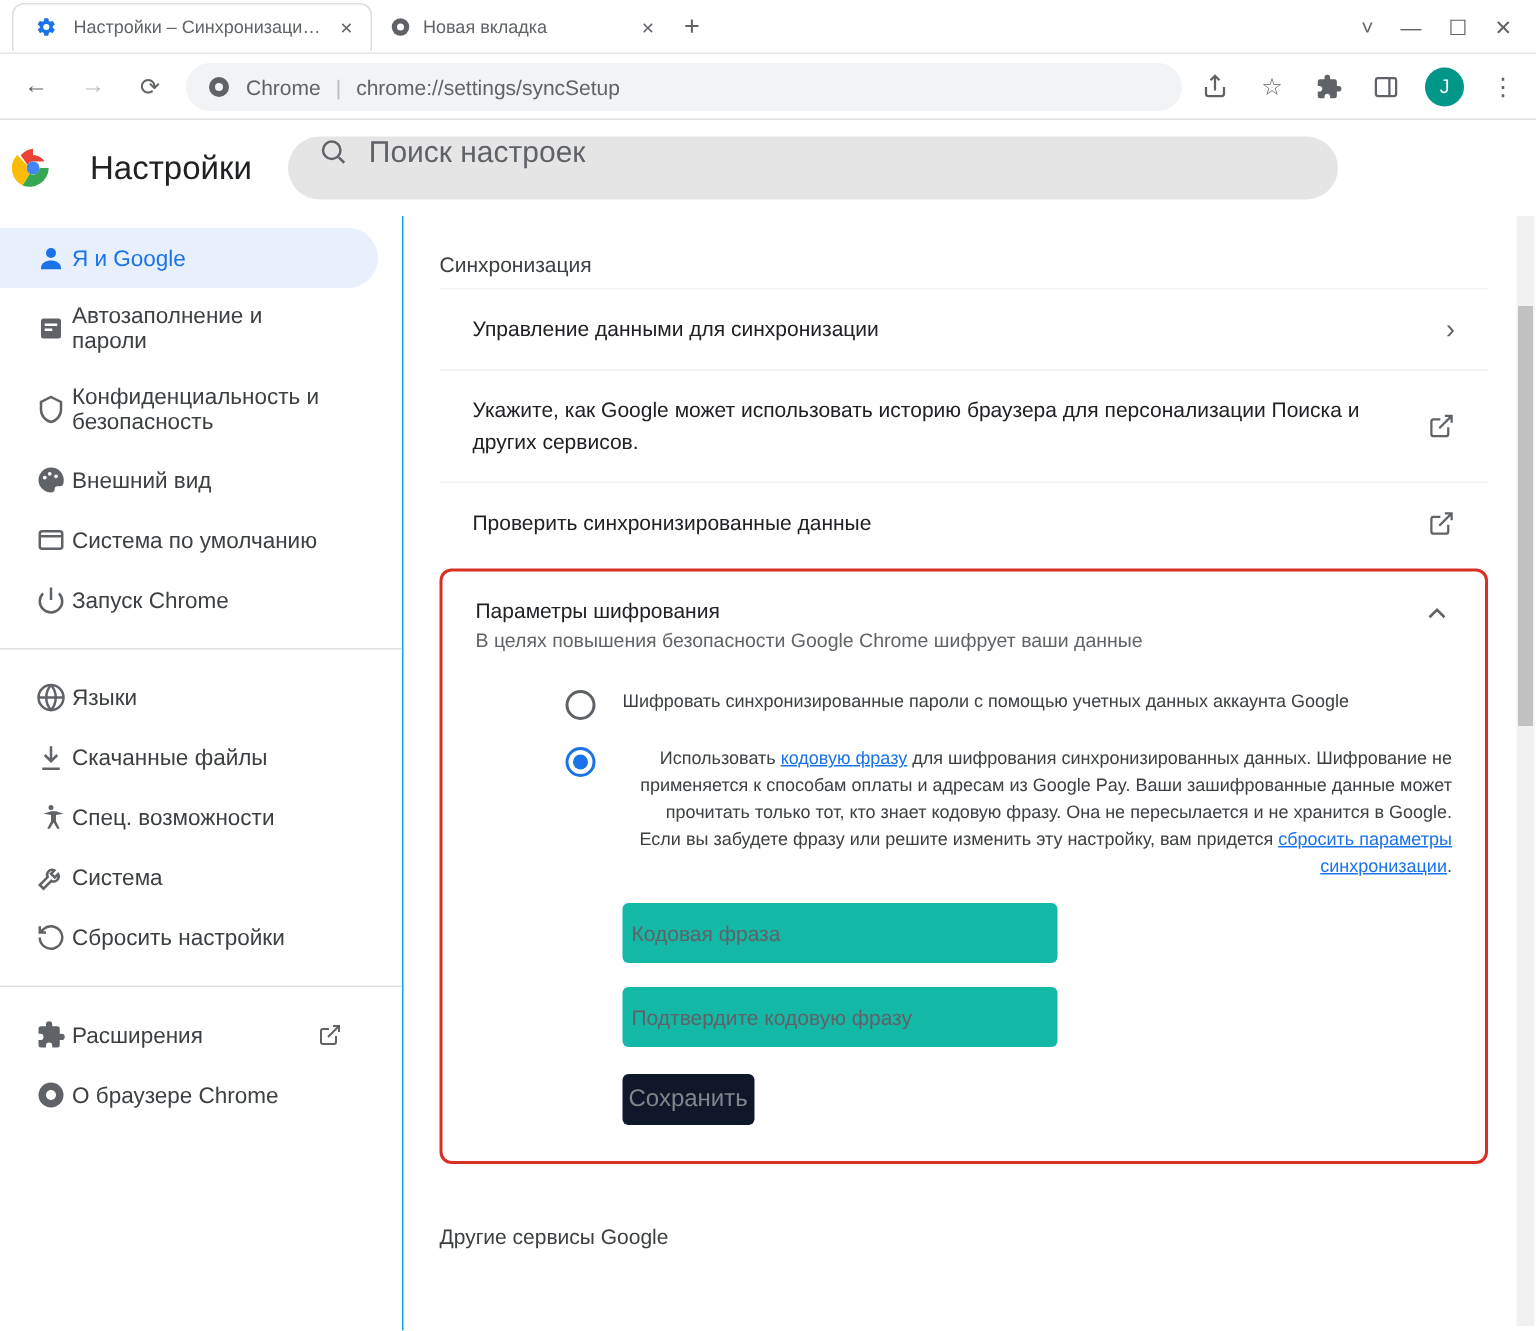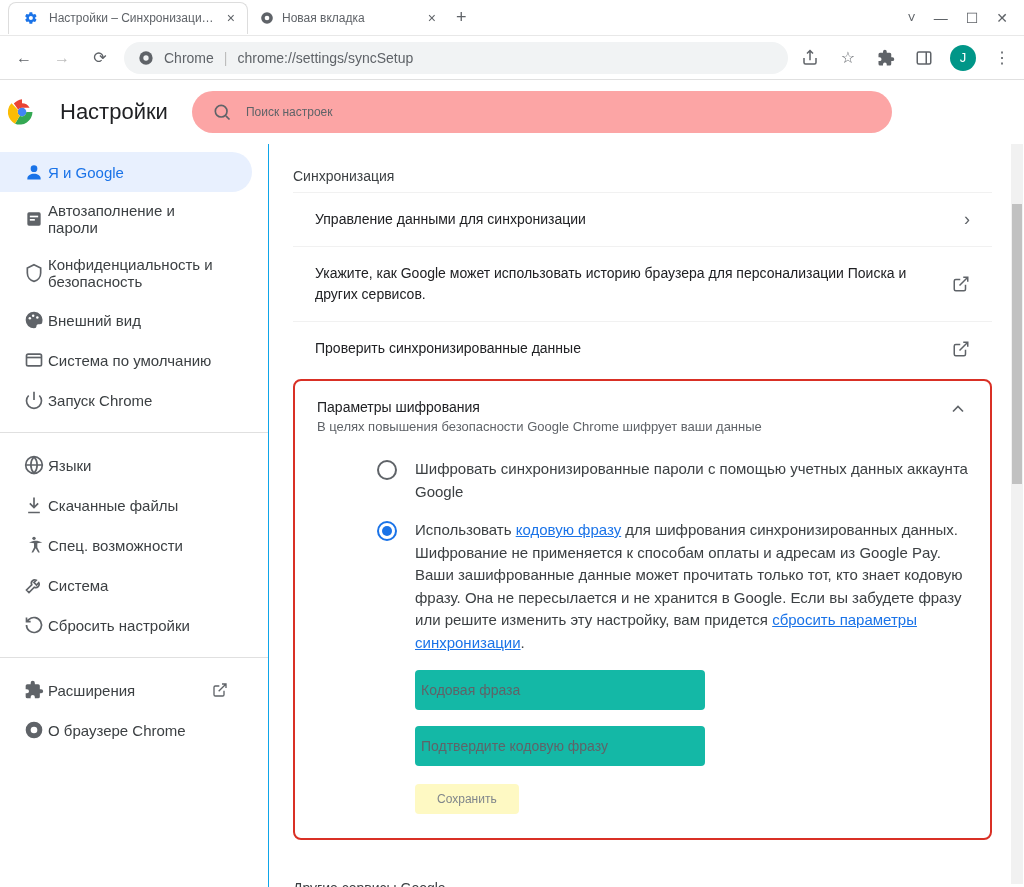--- a/index.html
+++ b/index.html
@@ -24,21 +24,21 @@
 .omnibox-chrome { display: flex; align-items: center; gap: 8px; }
 .omnibox-sep { color: #bdbdbd; }
 .toolbar-right { display: flex; align-items: center; gap: 14px; }
 .toolbar-icon { width: 24px; height: 24px; display: flex; align-items: center; justify-content: center; color: #5f6368; cursor: pointer; }
 .avatar { width: 26px; height: 26px; border-radius: 50%; background: #009688; color: #fff; display: flex; align-items: center; justify-content: center; font-size: 13px; }
 
 
 .settings-header { height: 64px; display: flex; align-items: center; padding: 0 8px; gap: 24px; }
 .chrome-logo { width: 28px; height: 28px; }
 .settings-title { font-size: 22px; color: #202124; font-weight: 500; }
-.search-box { flex: 1; max-width: 700px; height: 42px; background: #fca5a5; border-radius: 22px; display: flex; align-items: center; padding: 0 20px; gap: 14px; color: #5f6368; font-size: 12px; }
+.search-box { flex: 1; max-width: 700px; height: 42px; background: #e5e5e5; border-radius: 22px; display: flex; padding: 0 20px; gap: 14px; color: #5f6368; font-size: 20px; }
 
 
 .content { display: flex; height: calc(887px - 36px - 44px - 64px); }
 .sidebar { width: 268px; padding: 8px 0; overflow-y: auto; }
 .sidebar-item { display: flex; align-items: center; gap: 4px; padding: 10px 24px; font-size: 15px; color: #3c4043; cursor: pointer; border-radius: 0 22px 22px 0; margin-right: 16px; }
 .sidebar-item.active { background: #e8f0fe; color: #1a73e8; }
 .sidebar-item.active .sb-icon { color: #1a73e8; }
 .sb-icon { width: 20px; height: 20px; display: flex; align-items: center; justify-content: center; color: #5f6368; font-size: 18px; }
 .sidebar-divider { height: 1px; background: #e0e0e0; margin: 12px 0; }
 .sidebar-item .ext-icon { margin-left: auto; color: #5f6368; }
@@ -55,26 +55,26 @@
 .enc-header { display: flex; justify-content: space-between; align-items: flex-start; }
 .enc-title { font-size: 14px; color: #202124; font-weight: 500; }
 .enc-sub { font-size: 13px; color: #5f6368; margin-top: 4px; }
 .chevron-up { color: #5f6368; cursor: pointer; }
 
 .radio-group { margin-top: 24px; padding-left: 60px; }
 .radio-item { display: flex; gap: 18px; margin-bottom: 16px; }
 .radio-circle { width: 20px; height: 20px; border: 2px solid #5f6368; border-radius: 50%; flex-shrink: 0; margin-top: 2px; position: relative; }
 .radio-circle.checked { border-color: #1a73e8; }
 .radio-circle.checked::after { content: ''; position: absolute; width: 10px; height: 10px; background: #1a73e8; border-radius: 50%; top: 3px; left: 3px; }
-.radio-label { font-size: 15px; color: #3c4043; line-height: 1.5; }
+.radio-label { font-size: 12px; color: #3c4043; line-height: 1.5; text-align: right; }
 .radio-label a { color: #1a73e8; text-decoration: underline; }
 
 .input-field { width: 290px; height: 40px; background: #14b8a6; border: none; border-radius: 4px; padding: 0 6px; font-size: 14px; color: #3c4043; margin-top: 16px; margin-left: 98px; display: block; }
 .input-field::placeholder { color: #5f6368; }
-.save-btn { margin-left: 98px; margin-top: 18px; padding: 8px 22px; background: #fef9c3; border: none; border-radius: 4px; font-size: 12px; color: #80868b; cursor: not-allowed; }
+.save-btn { margin-left: 98px; margin-top: 18px; padding: 8px 4px; background: #0f172a; border: none; border-radius: 4px; font-size: 16px; color: #80868b; cursor: not-allowed; }
 
 .other-title { margin-top: 40px; }
 
 .scrollbar-track { position: absolute; right: 1px; top: 144px; width: 12px; height: 740px; background: #f1f1f1; }
 .scrollbar-thumb { width: 10px; margin-left: 1px; height: 280px; background: #c1c1c1; border-radius: 0; margin-top: 60px; }
 
 svg { display: block; }
 </style>
 </head>
 <body>

